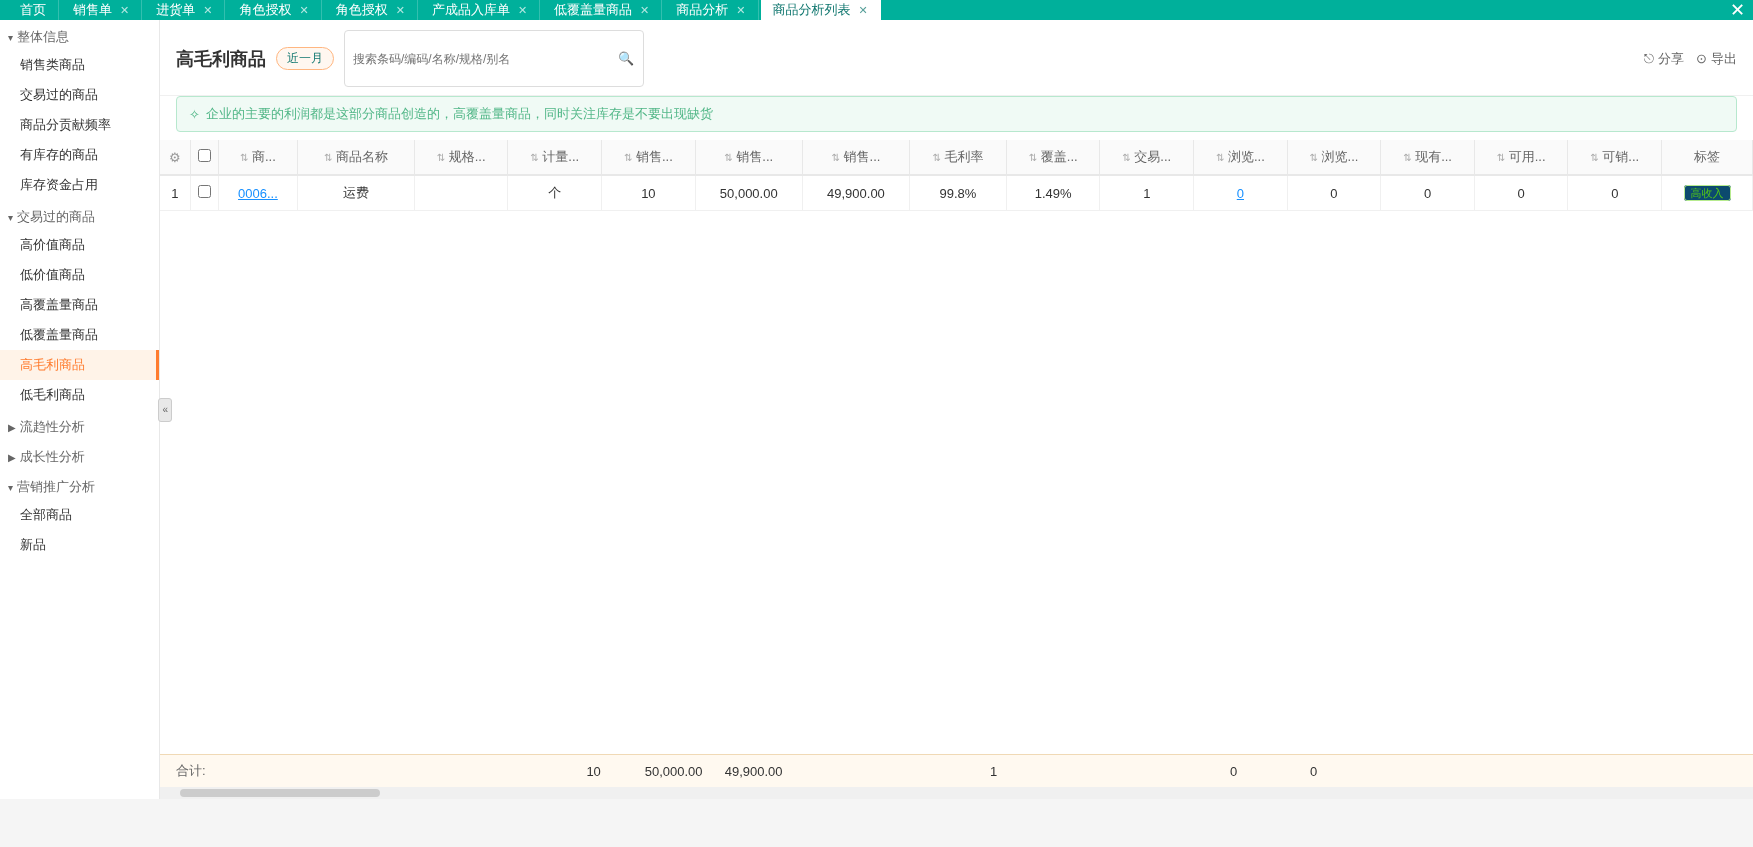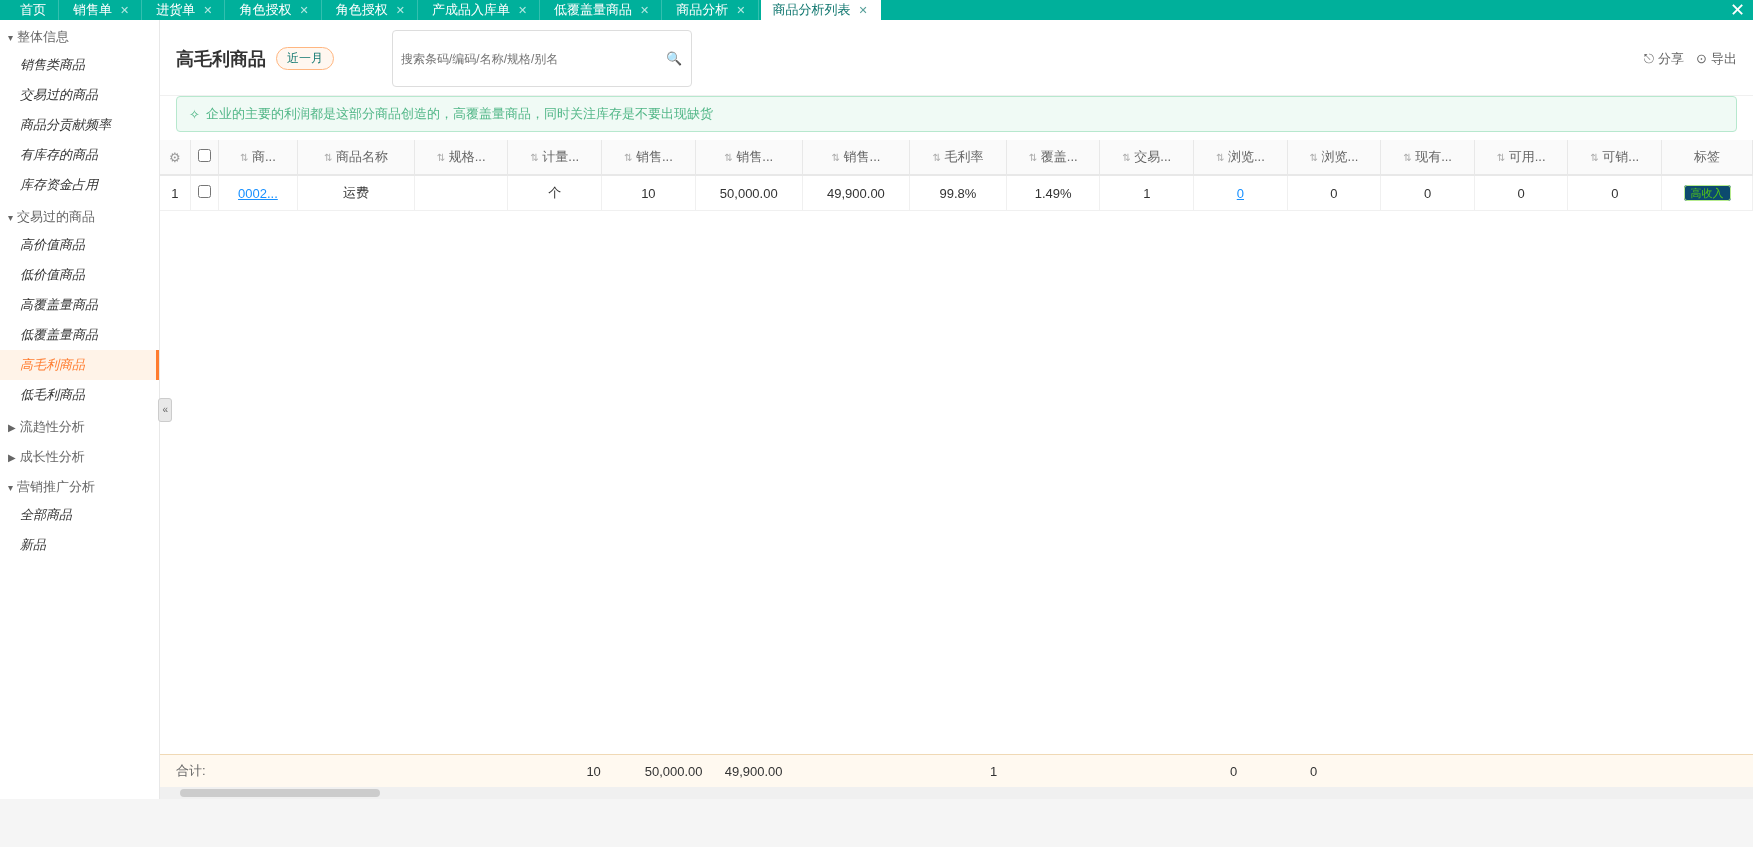--- a/index.html
+++ b/index.html
@@ -52,21 +52,20 @@
     .sidebar-group-header {
       display: flex; align-items: center; gap: 4px;
       padding: 8px 12px 4px 8px;
       color: #666; font-size: 12px; cursor: pointer;
     }
     .sidebar-group-header .arrow { font-size: 10px; }
     .sidebar-item {
       padding: 6px 12px 6px 20px;
       color: #333; cursor: pointer;
       font-size: 12px;
-      font-style: italic;
     }
     .sidebar-item.active {
       background: #fff3e8;
       color: #ff7c2f;
       border-right: 3px solid #ff7c2f;
     }
 
     
     .content-area {
       flex: 1;
@@ -93,21 +92,21 @@
       color: #0f766e;
       border-radius: 12px;
       padding: 2px 10px;
       cursor: pointer;
       font-size: 12px;
     }
     .search-box {
       display: flex; align-items: center;
       border: 1px solid #ddd; border-radius: 4px;
       padding: 20px 8px; gap: 4px;
-      flex: 1; max-width: 300px; margin-left: 48px;
+      flex: 1; max-width: 300px;
     }
     .search-box input {
       border: none; outline: none; font-size: 12px;
       flex: 1; color: #999;
     }
     .header-actions {
       margin-left: auto; display: flex; gap: 12px; align-items: center;
     }
     .action-btn {
       display: flex; align-items: center; gap: 4px;
@@ -435,21 +434,21 @@
             </th>
             <th>
               <span>标签</span>
             </th>
           </tr>
         </thead>
         <tbody>
           <tr>
             <td>1</td>
             <td><input type="checkbox" style=""></td>
-            <td class="link">0002...</td>
+            <td class="link">0006...</td>
             <td>运费</td>
             <td></td>
             <td>个</td>
             <td>10</td>
             <td>50,000.00</td>
             <td>49,900.00</td>
             <td>99.8%</td>
             <td>1.49%</td>
             <td>1</td>
             <td class="link">0</td>

